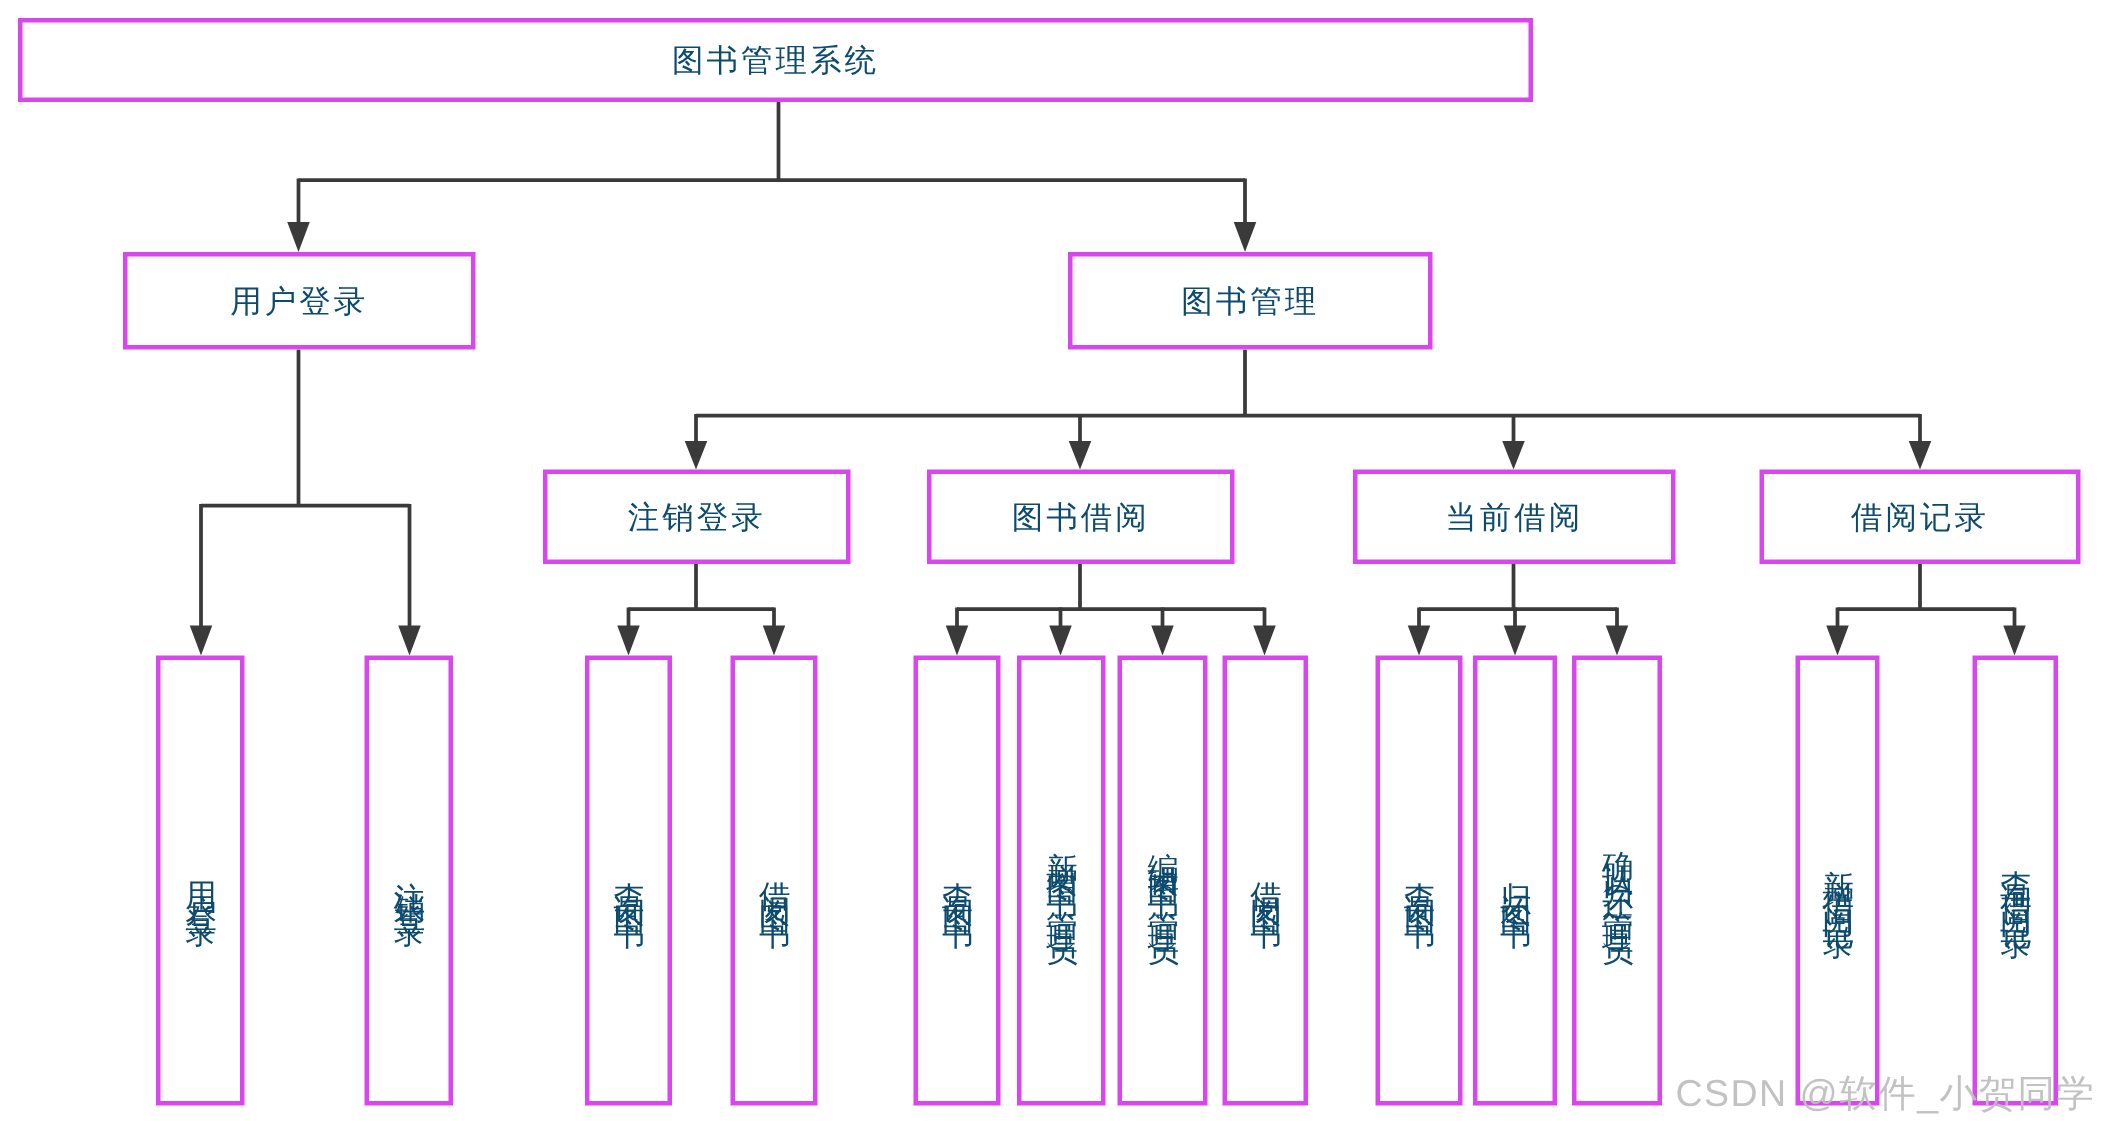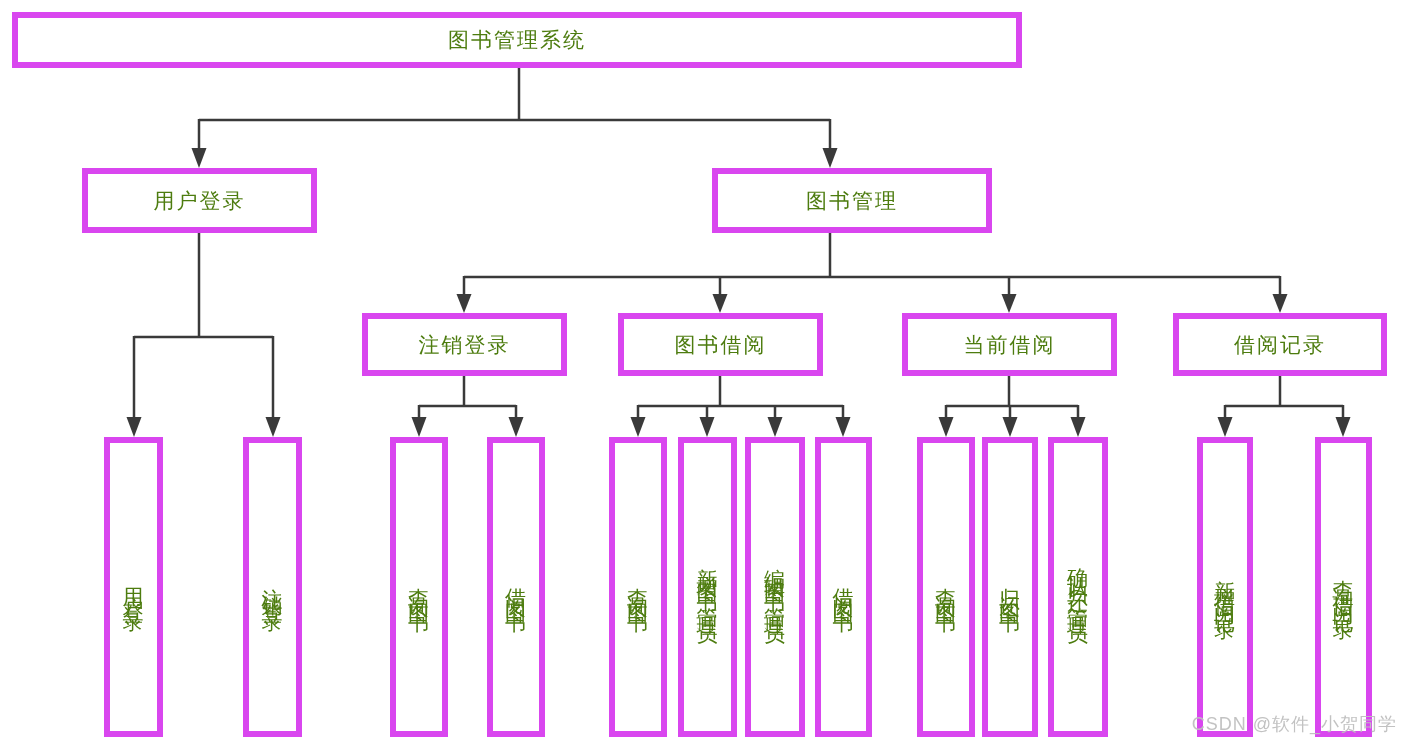--- a/index.html
+++ b/index.html
@@ -26,22 +26,22 @@
     stroke-width: 2.5;
   }
   .connectors polygon {
     fill: #3a3a3a;
     stroke: none;
   }
   .node {
     position: absolute;
     box-sizing: border-box;
     background: #ffffff;
-    border: 6px solid #d946ef;
-    color: #4d7c0f;
+    border: 3px solid #d946ef;
+    color: #0c4a6e;
     display: flex;
     align-items: center;
     justify-content: center;
     z-index: 2;
     font-size: 21px;
   }
   .node.h {
     letter-spacing: 2px;
   }
   .node.v {
@@ -49,21 +49,21 @@
     text-orientation: mixed;
     letter-spacing: 8px;
     line-height: 1;
     padding: 10px 0;
   }
   .watermark {
     position: absolute;
     top: 712px;
     right: 8px;
     z-index: 3;
-    font-size: 18px;
+    font-size: 25px;
     letter-spacing: 1px;
     color: rgba(191, 191, 191, 0.95);
     white-space: nowrap;
   }
 </style>
 </head>
 <body>
 
 <div class="canvas">
 
@@ -139,21 +139,21 @@
       <line x1="1225" y1="405" x2="1225" y2="420"></line>
       <polygon points="1217.5,417 1232.5,417 1225,437"></polygon>
       <line x1="1343" y1="405" x2="1343" y2="420"></line>
       <polygon points="1335.5,417 1350.5,417 1343,437"></polygon>
     </g>
   </svg>
 
   <div class="node h" style="left:12px;top:12px;width:1010px;height:56px">图书管理系统</div>
 
   <div class="node h" style="left:82px;top:168px;width:235px;height:65px">用户登录</div>
-  <div class="node h" style="left:712px;top:168px;width:280px;height:65px">图书管理</div>
+  <div class="node h" style="left:712px;top:168px;width:243px;height:65px">图书管理</div>
 
   <div class="node h" style="left:362px;top:313px;width:205px;height:63px">注销登录</div>
   <div class="node h" style="left:618px;top:313px;width:205px;height:63px">图书借阅</div>
   <div class="node h" style="left:902px;top:313px;width:215px;height:63px">当前借阅</div>
   <div class="node h" style="left:1173px;top:313px;width:214px;height:63px">借阅记录</div>
 
   <div class="node v" style="left:104px;top:437px;width:59px;height:300px">用户登录</div>
   <div class="node v" style="left:243px;top:437px;width:59px;height:300px">注销登录</div>
 
   <div class="node v" style="left:390px;top:437px;width:58px;height:300px">查询图书</div>

